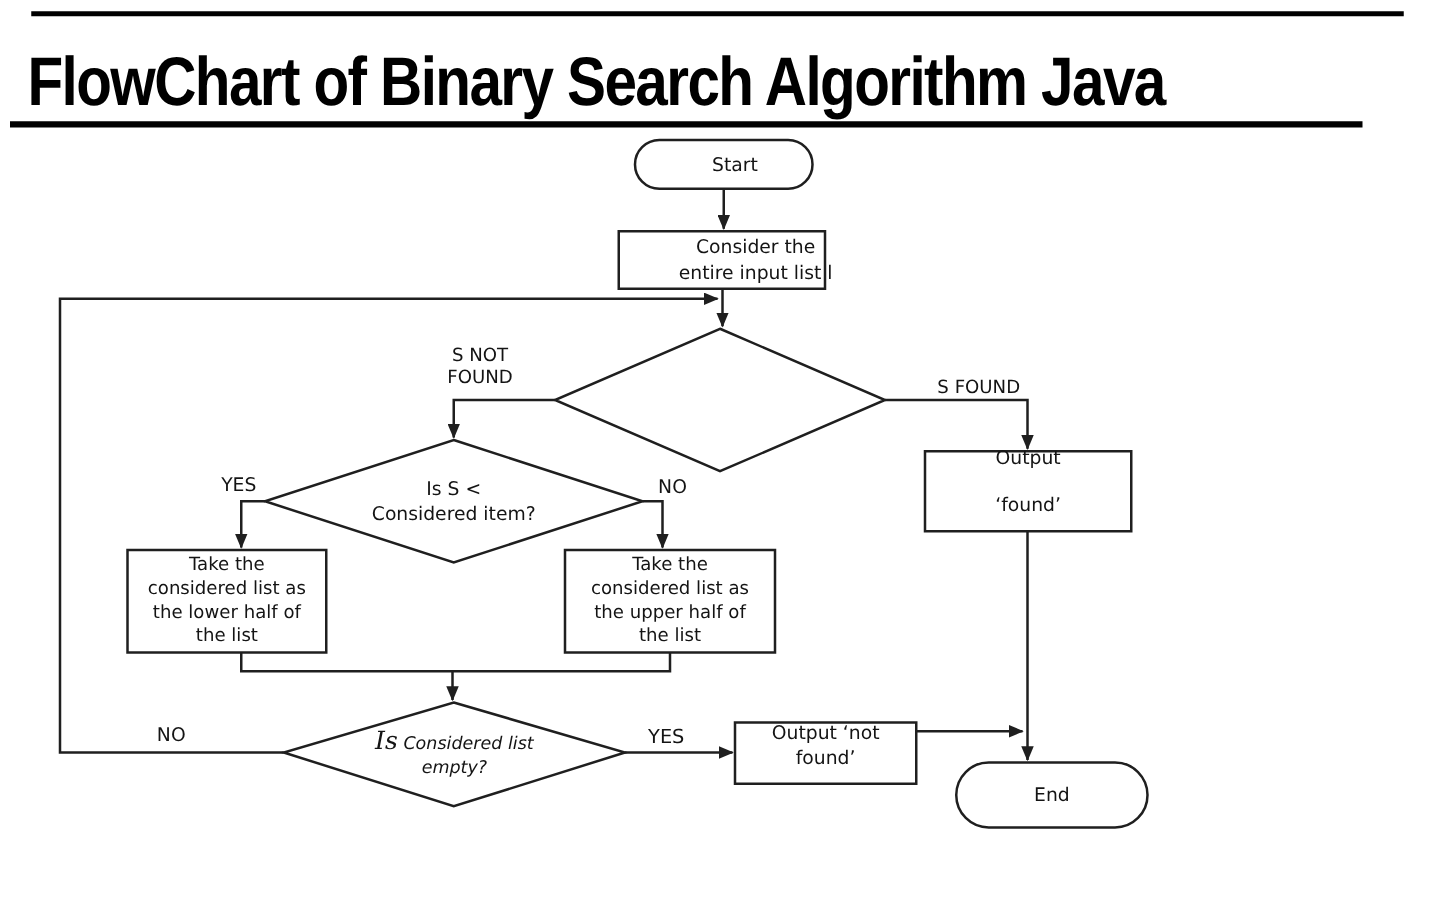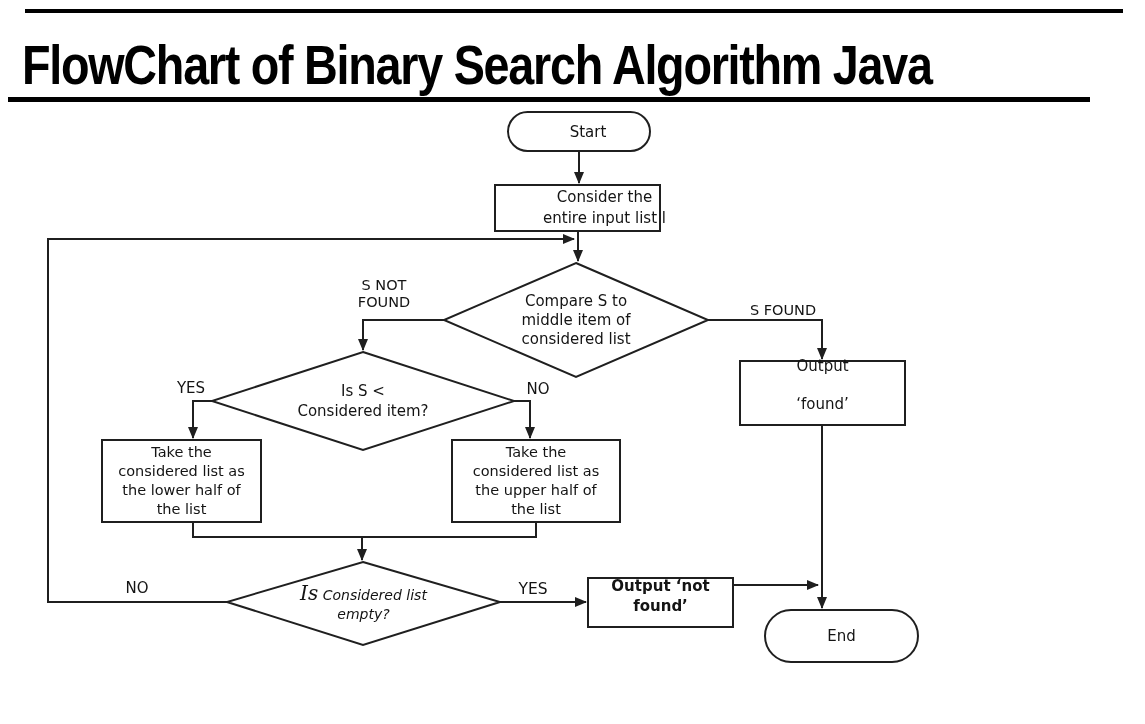--- a/index.html
+++ b/index.html
@@ -17,21 +17,21 @@
   .edge-label{position:absolute;text-align:center;font-size:15px;line-height:17px;white-space:nowrap;}
   .lbl-start{left:508px;top:112px;width:160px;height:39px;}
   .lbl-consider{left:495px;top:185px;width:165px;height:46px;line-height:21px;padding-left:27px;}
   .lbl-compare{left:444px;top:263px;width:264px;height:114px;line-height:19px;}
   .lbl-less{left:212px;top:352px;width:302px;height:98px;}
   .lbl-lower{left:102px;top:440px;width:159px;height:82px;font-size:14.5px;line-height:19px;}
   .lbl-upper{left:452px;top:440px;width:168px;height:82px;font-size:14.5px;line-height:19px;}
   .lbl-found{left:740px;top:361px;width:165px;height:48px;line-height:20px;gap:18px;}
   .lbl-empty{left:227px;top:562px;width:273px;height:83px;line-height:19px;font-size:14px;font-style:italic;}
   .lbl-empty .big-is{font-family:"DejaVu Serif",serif;font-size:20px;}
-  .lbl-notfound{left:588px;top:578px;width:145px;height:36px;font-weight:bold;}
+  .lbl-notfound{left:588px;top:578px;width:145px;height:36px;}
   .lbl-end{left:765px;top:610px;width:153px;height:52px;}
   .el-snotfound{left:346px;top:277px;width:76px;font-size:14.5px;}
   .el-sfound{left:738px;top:302px;width:90px;font-size:14.5px;}
   .el-lessyes{left:171px;top:380px;width:40px;}
   .el-lessno{left:518px;top:381px;width:40px;}
   .el-emptyno{left:117px;top:580px;width:40px;}
   .el-emptyyes{left:508px;top:581px;width:50px;font-size:15.5px;}
 </style>
 </head>
 <body>
@@ -80,25 +80,20 @@
 
   <div class="node-label lbl-start">
     <div>Start</div>
   </div>
 
   <div class="node-label lbl-consider">
     <div>Consider the</div>
     <div>entire input list l</div>
   </div>
 
-  <div class="node-label lbl-compare">
-    <div>Compare S to</div>
-    <div>middle item of</div>
-    <div>considered list</div>
-  </div>
 
   <div class="node-label lbl-less">
     <div>Is S &lt;</div>
     <div>Considered item?</div>
   </div>
 
   <div class="node-label lbl-lower">
     <div>Take the</div>
     <div>considered list as</div>
     <div>the lower half of</div>

